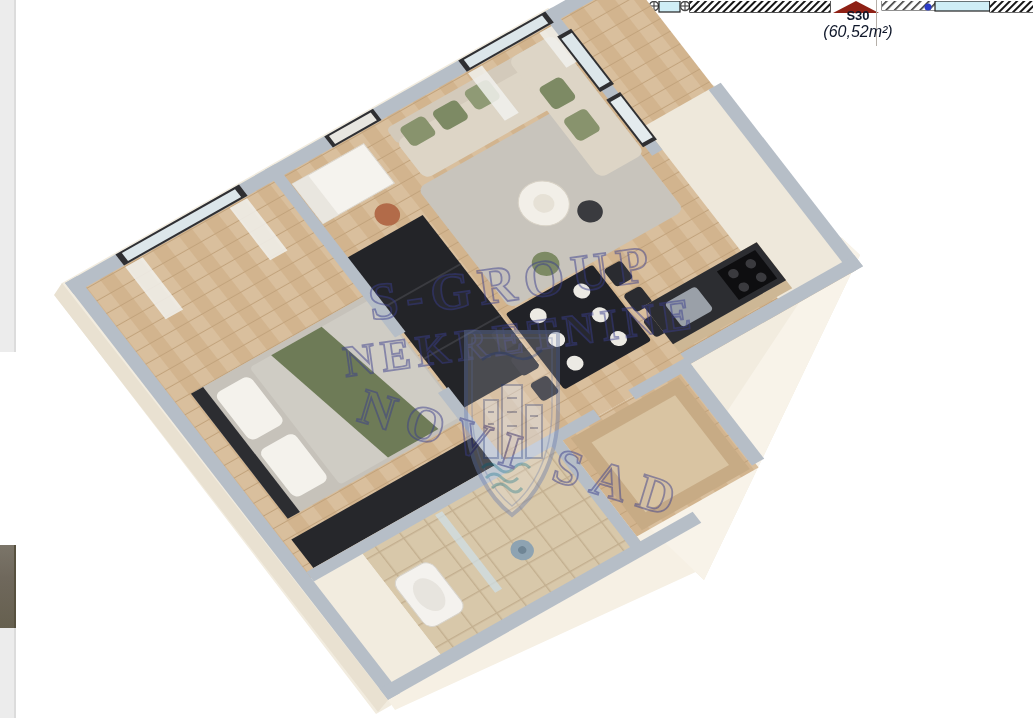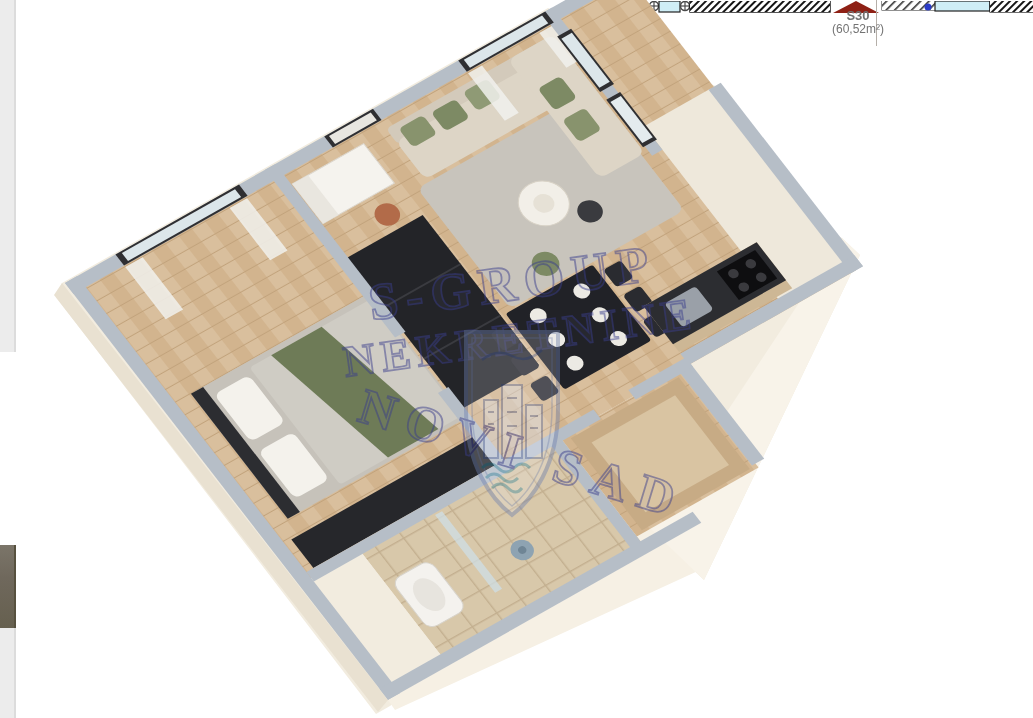--- a/index.html
+++ b/index.html
@@ -6,23 +6,23 @@
   .stage{position:relative;width:1033px;height:718px;background:#ffffff;overflow:hidden;
          font-family:"Liberation Sans", sans-serif;}
   .abs{position:absolute;}
   
   .edge-strip{left:0;width:14px;background:#ececec;border-right:2px solid #dcdcdc;}
   .edge-photo{left:0;width:14px;background:linear-gradient(180deg,#7b7569 0%,#6f685c 40%,#66604f 100%);
               border-right:2px solid #57513f;}
   
   .strip2d{left:648px;top:0;width:385px;height:13px;}
   .hairline{left:876px;top:0;width:1px;height:46px;background:#b5afa9;}
-  .unit-label{left:796px;top:9px;width:124px;text-align:center;color:#737373;line-height:1.1;}
+  .unit-label{left:796px;top:9px;width:124px;text-align:center;color:#0f172a;line-height:1.1;}
   .unit-code{font-weight:bold;font-size:13px;}
-  .unit-area{font-size:12px;}
+  .unit-area{font-size:16px;font-style:italic;}
   svg text.wm-t{font-family:"Liberation Serif", serif;font-weight:bold;}
 </style>
 </head>
 <body>
 
 <div class="stage">
 
   <div class="abs edge-strip" style="top:0;height:352px"></div>
   <div class="abs edge-photo" style="top:545px;height:83px"></div>
   <div class="abs edge-strip" style="top:628px;height:90px"></div>

